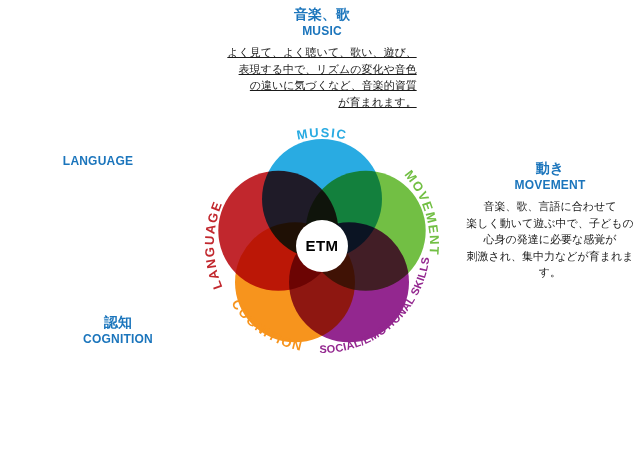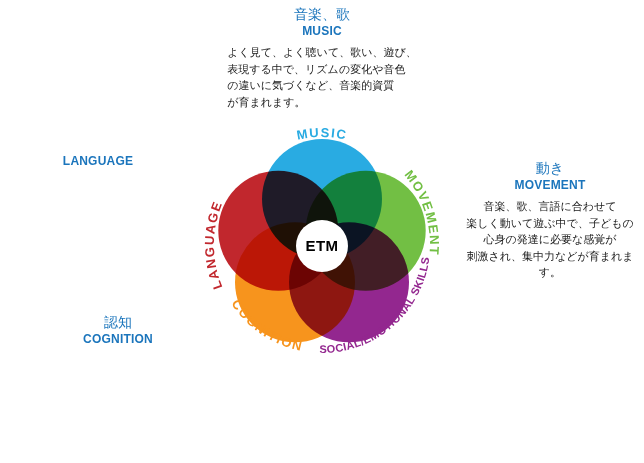--- a/index.html
+++ b/index.html
@@ -9,32 +9,32 @@
     background:#fff; overflow:hidden;
   }
   .flower-svg { position:absolute; left:0; top:0; width:644px; height:463px; }
   .petal { mix-blend-mode:multiply; }
   .arc-label { font-weight:bold; font-size:13px; letter-spacing:1.5px; }
   .arc-label-long { font-weight:bold; font-size:11px; letter-spacing:0.3px; }
   .center-label { font-weight:bold; font-size:15px; letter-spacing:0.5px; fill:#000; }
 
   .block { position:absolute; text-align:center; }
   .block h2 {
-    margin:0 0 1px 0; font-size:14px; font-weight:normal;
+    margin:0 0 1px 0; font-size:14px; font-weight:bold;
     color:var(--heading,#1B75BC); line-height:17px;
   }
   .block h3 {
     margin:0 0 5px 0; font-size:12px; font-weight:bold;
     color:var(--heading,#1B75BC); line-height:15px; letter-spacing:0.2px;
   }
   .block p {
     margin:0; font-size:11px; line-height:16.5px;
     color:var(--body_text,#1A1A1A); white-space:pre-line;text-align:center;
   }
-  .block p.align-left { display:inline-block; text-align:left; }
+  .block p.align-left { display:inline-block; text-align:right;text-decoration:underline; }
 
   .sec-music     { left:212px; top:6px;   width:220px; }
   .sec-language  { left:0px;   top:154px; width:196px; }
   .sec-movement  { left:456px; top:160px; width:188px; }
   .sec-cognition { left:12px;  top:314px; width:212px; }
   .sec-social    { left:402px; top:318px; width:242px; }
 </style>
 </head>
 <body>
 

